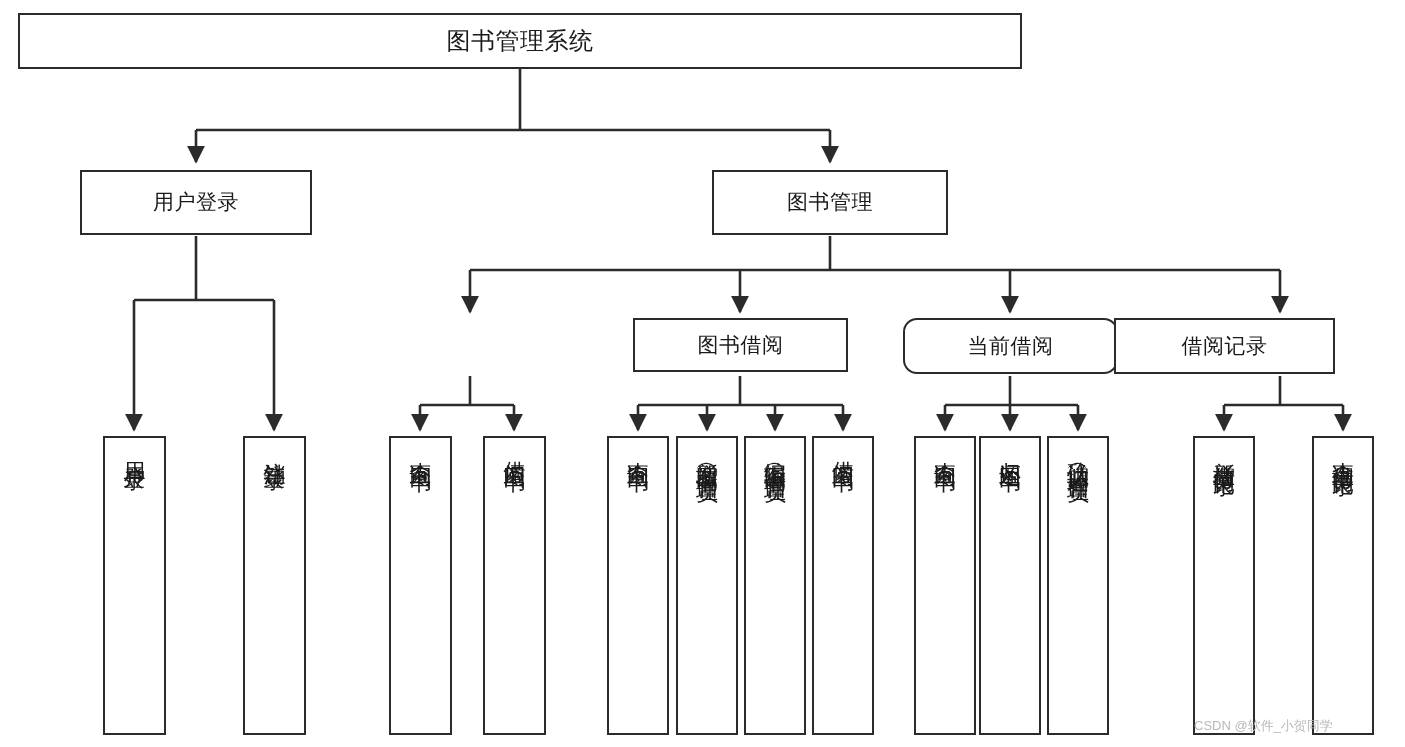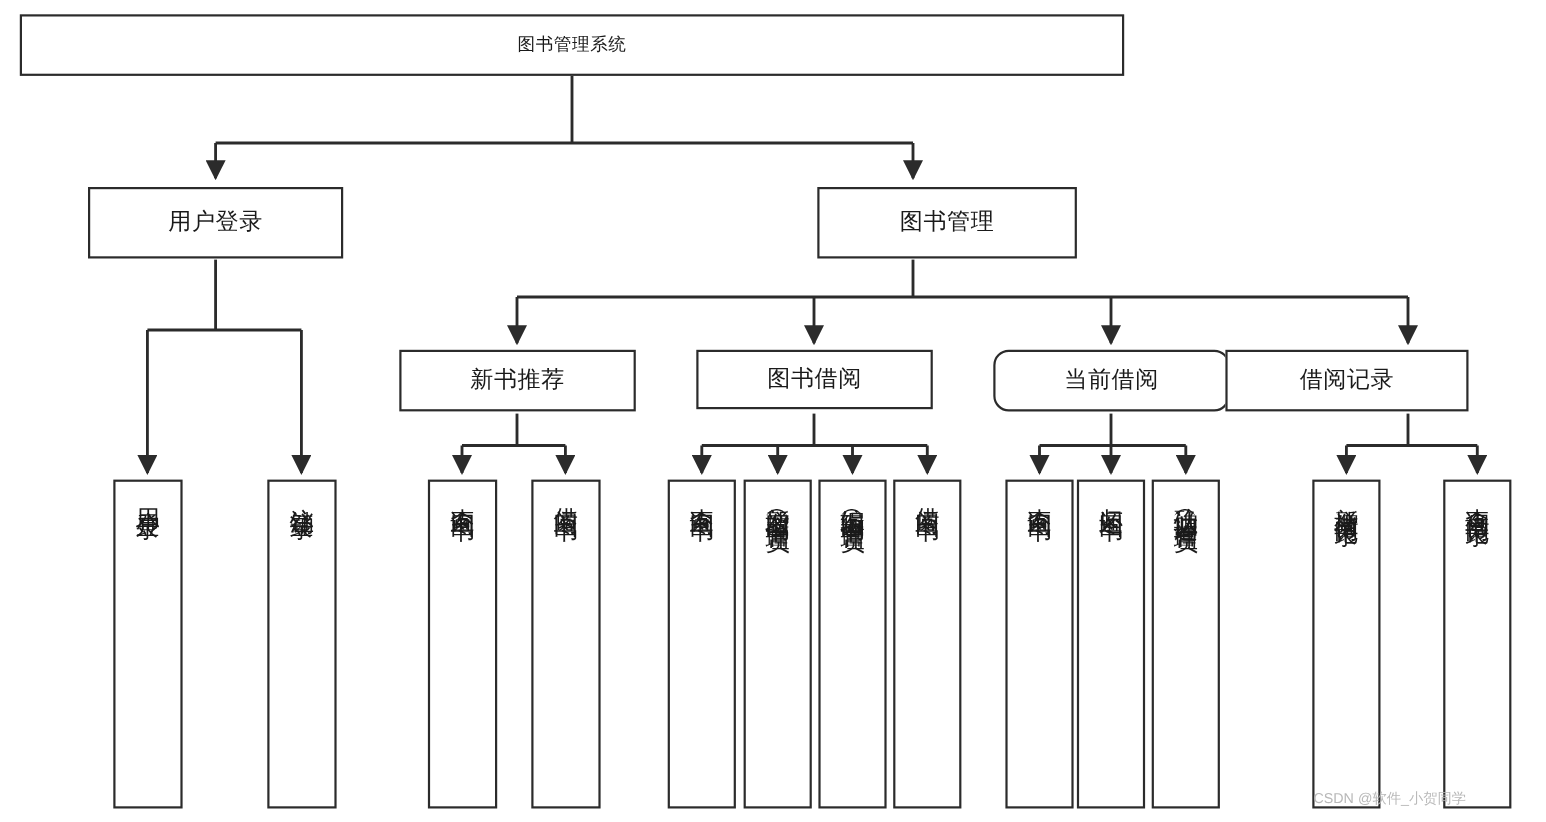--- a/index.html
+++ b/index.html
@@ -38,21 +38,21 @@
     display: block;
     text-align: center;
     line-height: 1.18;
     letter-spacing: 0.5px;
   }
   
   .node.h .lbl {
     writing-mode: horizontal-tb;
     font-size: 21px;
   }
-  .node.root .lbl { font-size: 16px; }
+  .node.root .lbl { font-size: 24px; }
   
   .node.v {
     align-items: flex-start;
     justify-content: center;
     padding-top: 6px;
   }
   .node.v .lbl {
     writing-mode: vertical-rl;
     text-orientation: upright;
     font-size: 22px;
@@ -122,27 +122,24 @@
     </g>
   </svg>
 
   <div class="node h root" style="left:18px; top:13px; width:1004px; height:56px;">
     <span class="lbl">图书管理系统</span>
   </div>
 
   <div class="node h" style="left:80px; top:170px; width:232px; height:65px;">
     <span class="lbl">用户登录</span>
   </div>
-  <div class="node h" style="left:712px; top:170px; width:236px; height:65px;margin-left:31px;">
+  <div class="node h" style="left:712px; top:170px; width:236px; height:65px;">
     <span class="lbl">图书管理</span>
   </div>
 
-  <div class="node h" style="left:363px; top:318px; width:215px; height:56px;">
-    <span class="lbl">新书推荐</span>
-  </div>
   <div class="node h" style="left:633px; top:318px; width:215px; height:54px;">
     <span class="lbl">图书借阅</span>
   </div>
   <div class="node h" style="left:903px; top:318px; width:215px; height:56px;border-radius:14px;">
     <span class="lbl">当前借阅</span>
   </div>
   <div class="node h" style="left:1114px; top:318px; width:221px; height:56px;">
     <span class="lbl">借阅记录</span>
   </div>
 

